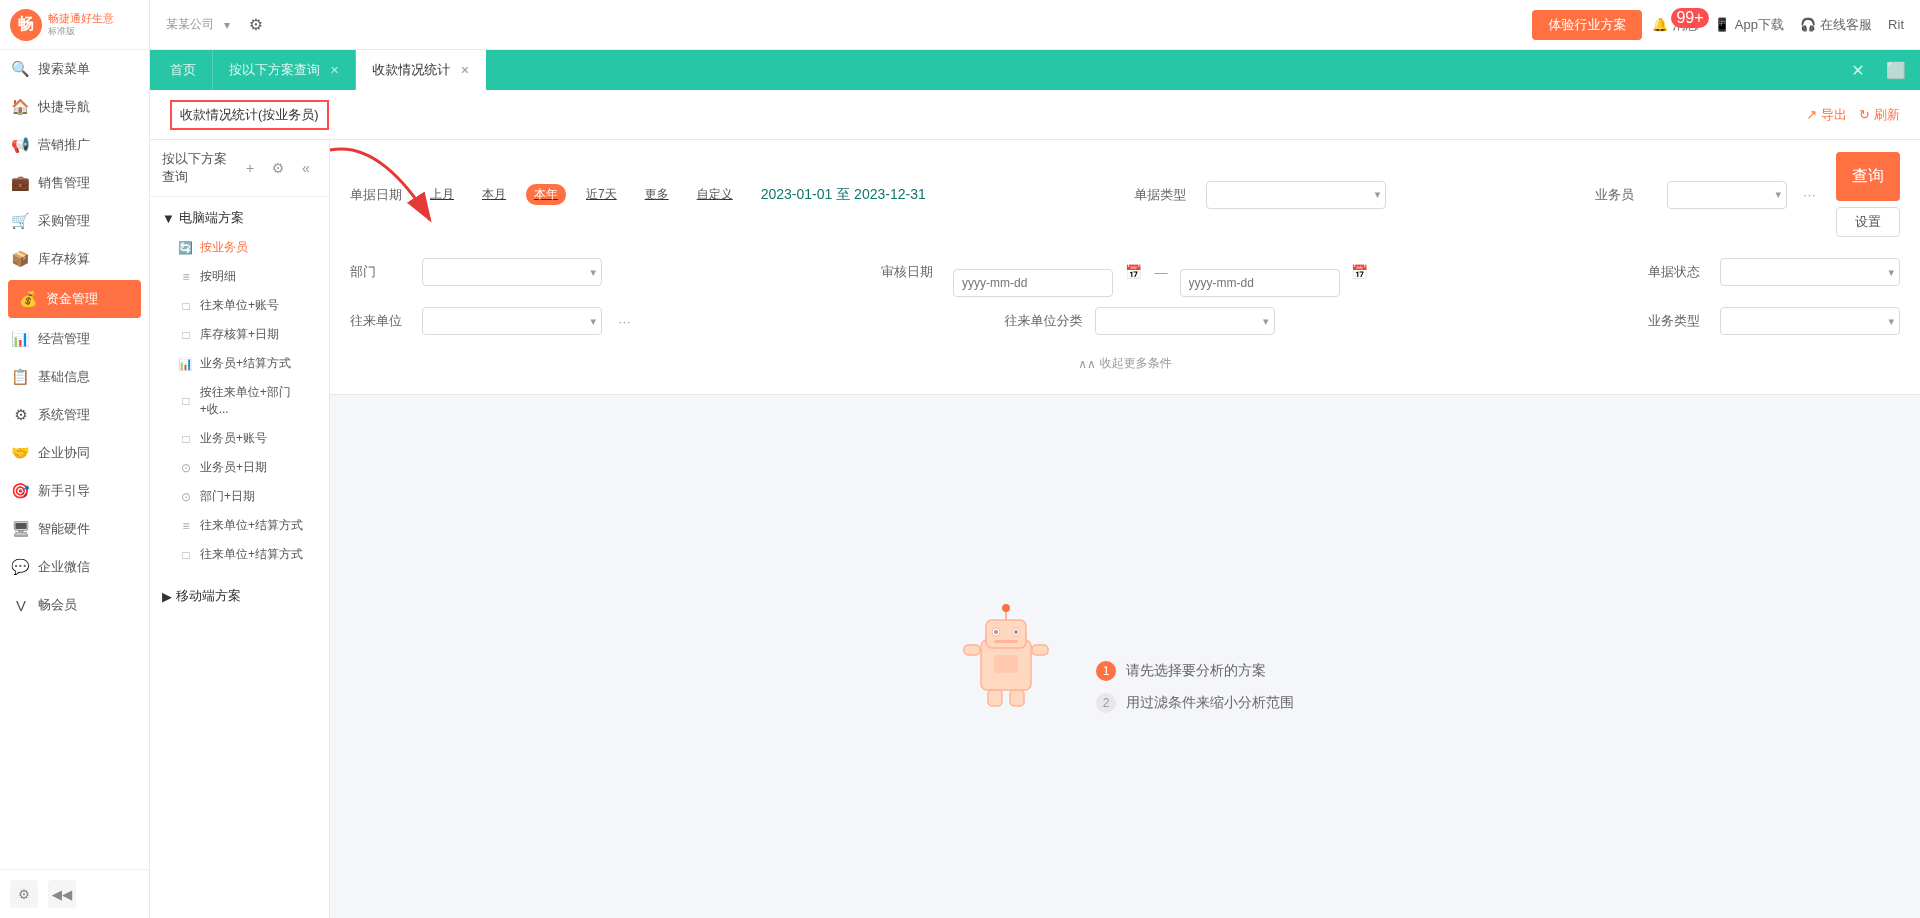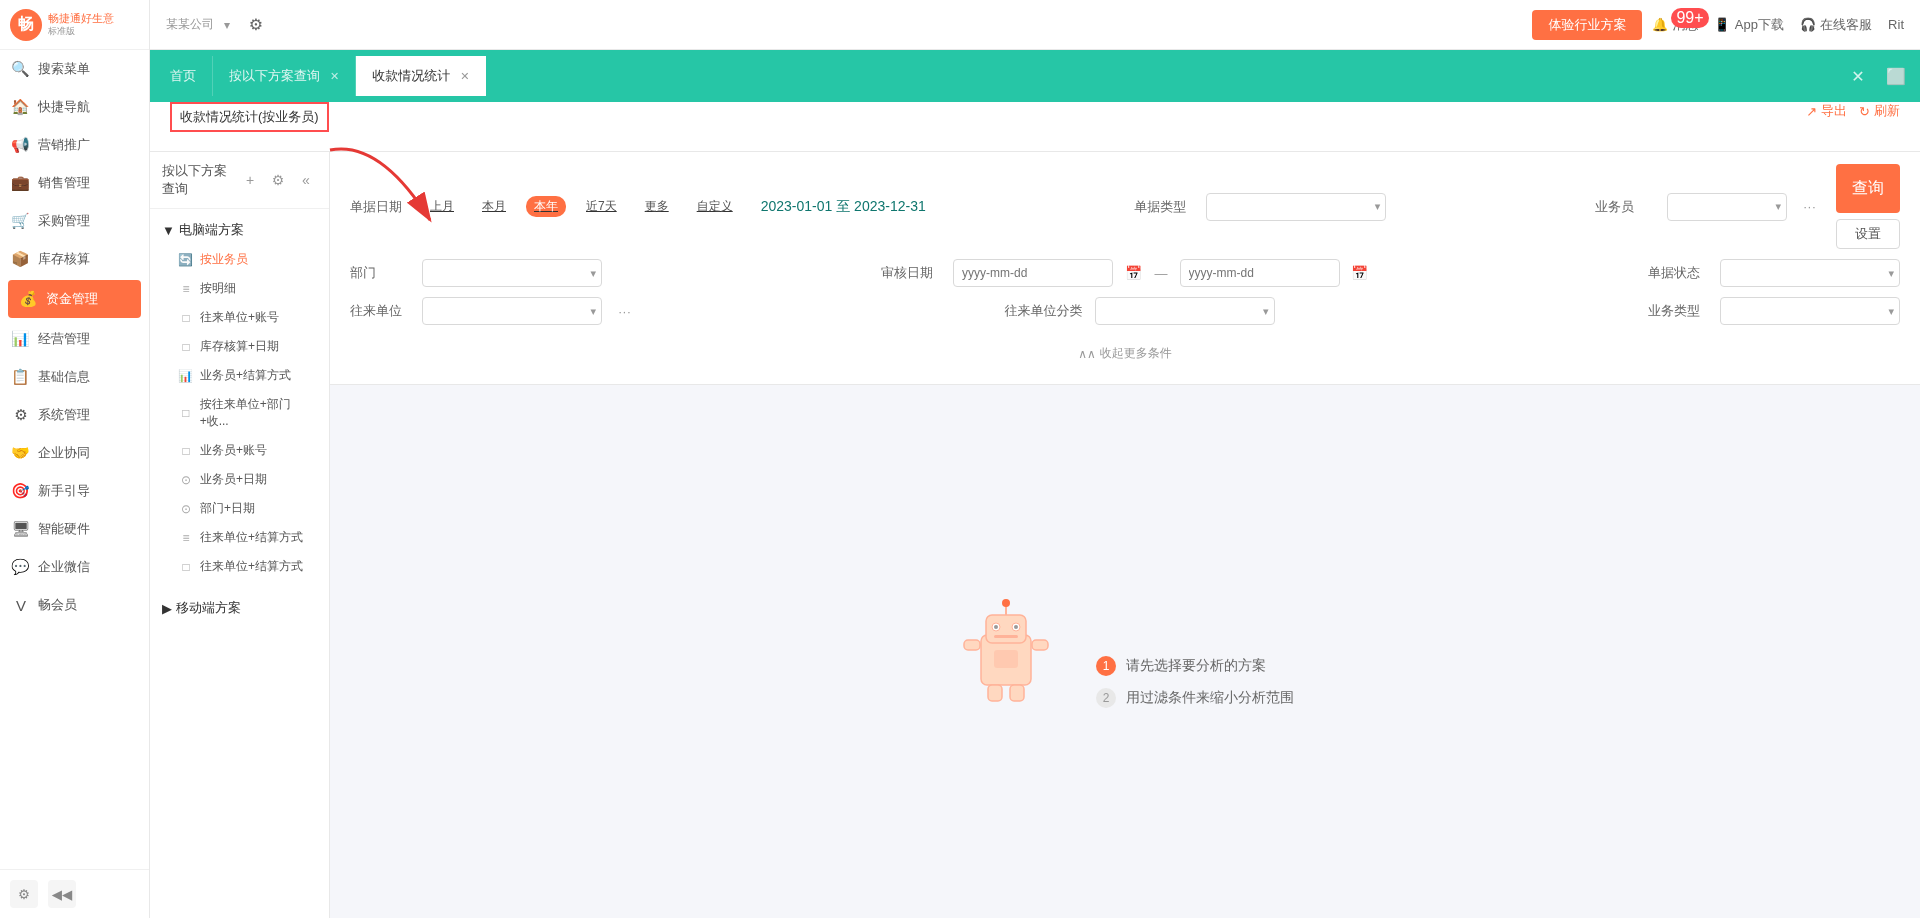--- a/index.html
+++ b/index.html
@@ -30,35 +30,35 @@
     .header-breadcrumb { color: #999; font-size: 12px; }
     .header-spacer { flex: 1; }
     .header-trial-btn { background: #ff7043; color: #fff; border: none; padding: 6px 16px; border-radius: 4px; font-size: 13px; cursor: pointer; }
     .header-actions { display: flex; align-items: center; gap: 16px; color: #666; font-size: 13px; }
     .header-badge { position: relative; display: inline-flex; align-items: center; gap: 4px; cursor: pointer; }
     .badge-dot { background: #ff4d4f; color: #fff; border-radius: 10px; font-size: 16px; padding: 1px 5px; position: absolute; top: -8px; right: -10px; }
     .gear-icon { width: 32px; height: 32px; display: flex; align-items: center; justify-content: center; cursor: pointer; color: #666; font-size: 16px; }
     .chevron-icon { color: #999; font-size: 12px; cursor: pointer; }
 
     
-    .tab-bar { height: 52px; background: #26c6a6; display: flex; align-items: center; padding: 0 0; }
+    .tab-bar { height: 40px; background: #26c6a6; display: flex; align-items: center; padding: 0 0; }
     .tab-item { height: 40px; display: flex; align-items: center; padding: 0 16px; color: rgba(255,255,255,0.85); font-size: 13px; cursor: pointer; gap: 6px; border-right: 1px solid rgba(255,255,255,0.2); }
     .tab-item:first-child { padding: 0 16px 0 20px; }
     .tab-item.active { background: #fff; color: #333; }
     .tab-close { font-size: 11px; color: rgba(255,255,255,0.7); margin-left: 4px; }
     .tab-item.active .tab-close { color: #999; }
     .tab-spacer { flex: 1; }
     .tab-window-btns { display: flex; align-items: center; padding: 0 10px; gap: 10px; }
     .win-btn { width: 28px; height: 28px; display: flex; align-items: center; justify-content: center; color: rgba(255,255,255,0.8); cursor: pointer; font-size: 16px; }
 
     
     .content-area { flex: 1; background: #f5f6fa; display: flex; flex-direction: column; overflow: hidden; }
 
     
-    .page-header { background: #fff; padding: 0 20px; height: 50px; display: flex; align-items: flex-start; border-bottom: 1px solid #e8e8e8; }
+    .page-header { background: #fff; padding: 0 20px; height: 50px; display: flex; align-items: center; border-bottom: 1px solid #e8e8e8; }
     .page-header-actions { margin-left: auto; display: flex; gap: 12px; }
     .export-btn { background: none; border: none; color: #ff7043; cursor: pointer; font-size: 13px; display: flex; align-items: center; gap: 4px; }
     .refresh-btn { background: none; border: none; color: #ff7043; cursor: pointer; font-size: 13px; display: flex; align-items: center; gap: 4px; }
 
     
     .body-wrapper { flex: 1; display: flex; overflow: hidden; }
 
     
     .left-panel { width: 180px; background: #fff; border-right: 1px solid #e8e8e8; overflow-y: auto; flex-shrink: 0; }
     .left-panel-header { padding: 10px 12px; display: flex; align-items: center; justify-content: flex-end; font-size: 13px; color: #555; border-bottom: 1px solid #f0f0f0; }
@@ -76,21 +76,21 @@
     .filter-area { background: #fff; padding: 12px 20px; border-bottom: 1px solid #e8e8e8; }
     .filter-row { display: flex; align-items: center; gap: 12px; margin-bottom: 10px; }
     .filter-label { color: #666; font-size: 13px; min-width: 60px; }
     .date-tabs { display: flex; gap: 12px; text-decoration: underline; }
     .date-tab { padding: 2px 8px; font-size: 12px; border: none; background: none; cursor: pointer; color: #555; border-radius: 2px; }
     .date-tab.active { background: #ff7043; color: #fff; border-radius: 10px; }
     .date-range { color: #0f766e; font-size: 14px; margin-left: 8px; }
     .filter-select { height: 28px; border: 1px solid #d9d9d9; border-radius: 4px; padding: 0 24px 0 8px; font-size: 12px; color: #333; background: #fff; cursor: pointer; min-width: 180px; appearance: none; position: relative; }
     .select-wrapper { position: relative; display: inline-flex; align-items: center; }
     .select-wrapper::after { content: '▾'; position: absolute; right: 6px; color: #999; pointer-events: none; font-size: 11px; }
-    .filter-input { height: 28px; border: 1px solid #d9d9d9; border-radius: 4px; padding: 0 8px; font-size: 12px; color: #737373; min-width: 160px; }
+    .filter-input { height: 28px; border: 1px solid #d9d9d9; border-radius: 4px; padding: 0 8px; font-size: 12px; color: #737373; min-width: 160px; margin-top: 22px; }
     .filter-dash { color: #999; }
     .filter-dots { color: #999; cursor: pointer; margin-left: 4px; }
     .query-btn { background: #ff7043; color: #fff; border: none; padding: 14px 16px; border-radius: 4px; cursor: pointer; font-size: 16px; }
     .setting-btn { background: #fff; color: #555; border: 1px solid #d9d9d9; padding: 5px 16px; border-radius: 4px; cursor: pointer; font-size: 13px; }
     .collapse-bar { display: flex; align-items: center; justify-content: center; padding: 10px; color: #999; font-size: 12px; cursor: pointer; gap: 4px; }
 
     
     .results-area { flex: 1; background: #f5f6fa; display: flex; flex-direction: column; align-items: center; justify-content: center; padding: 20px; }
     .empty-instructions { display: flex; flex-direction: column; gap: 12px; }
     .instruction-item { display: flex; align-items: center; gap: 10px; color: #666; font-size: 14px; }

